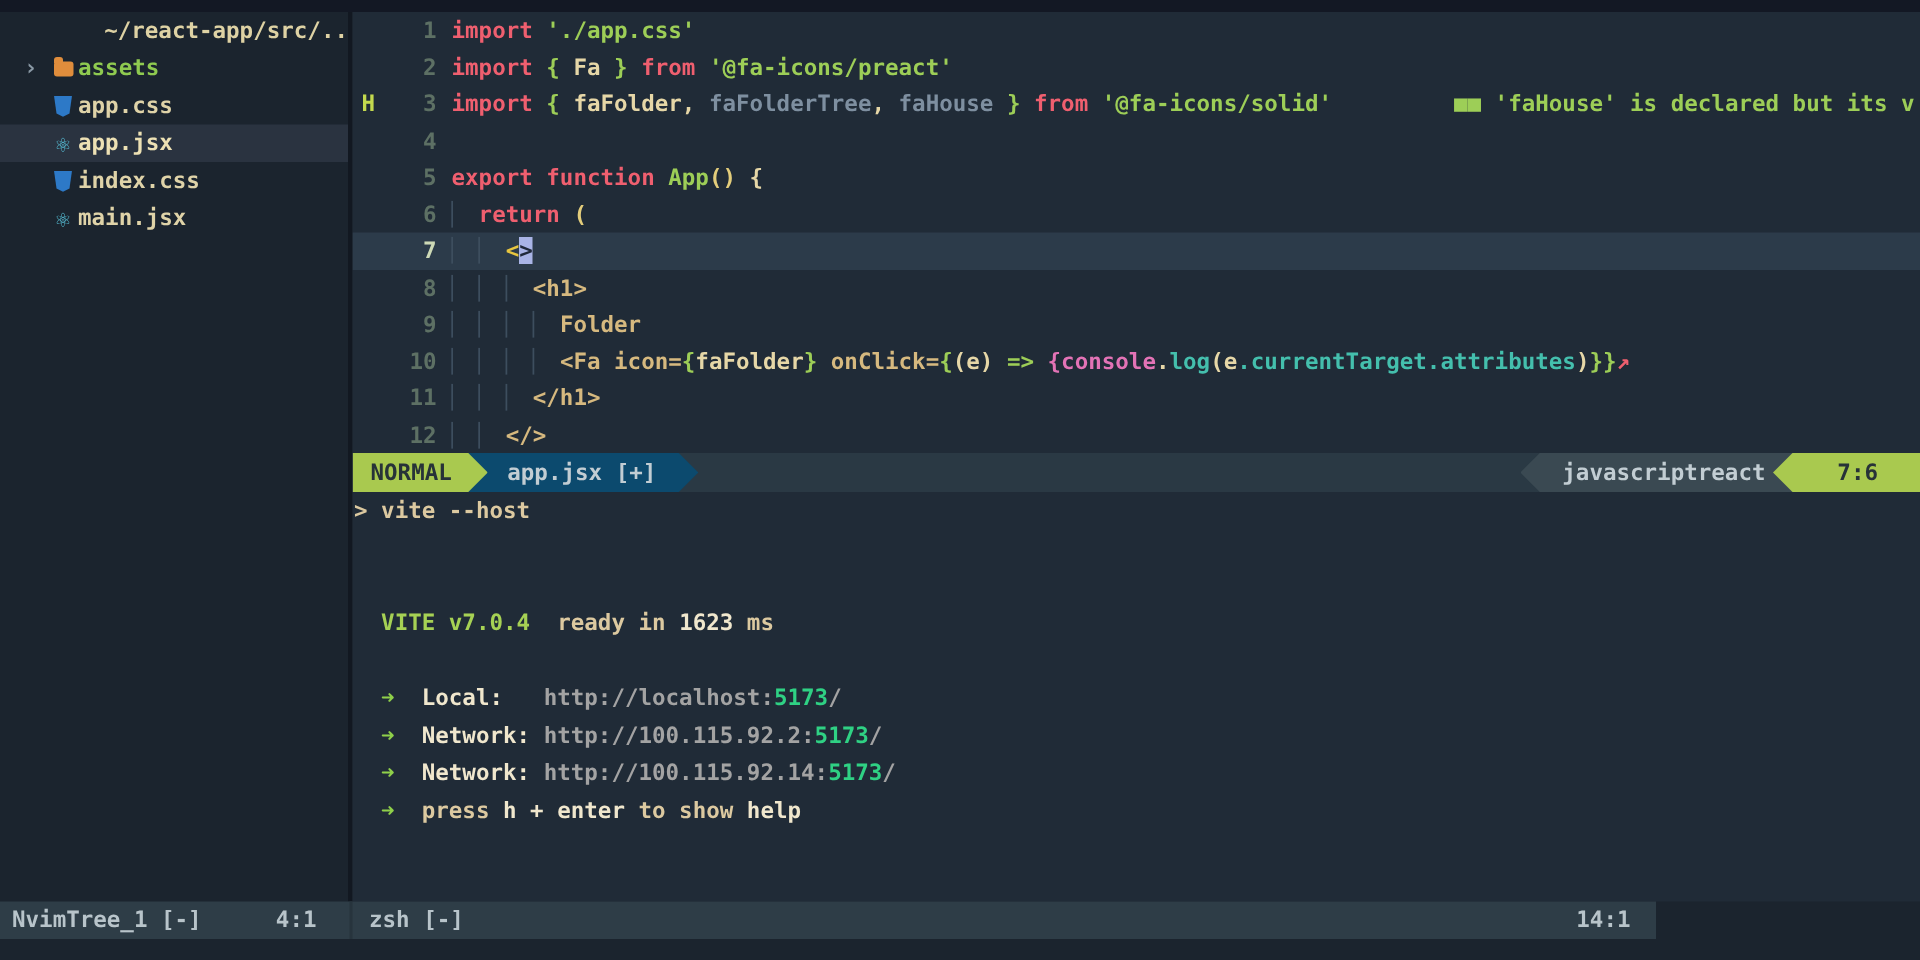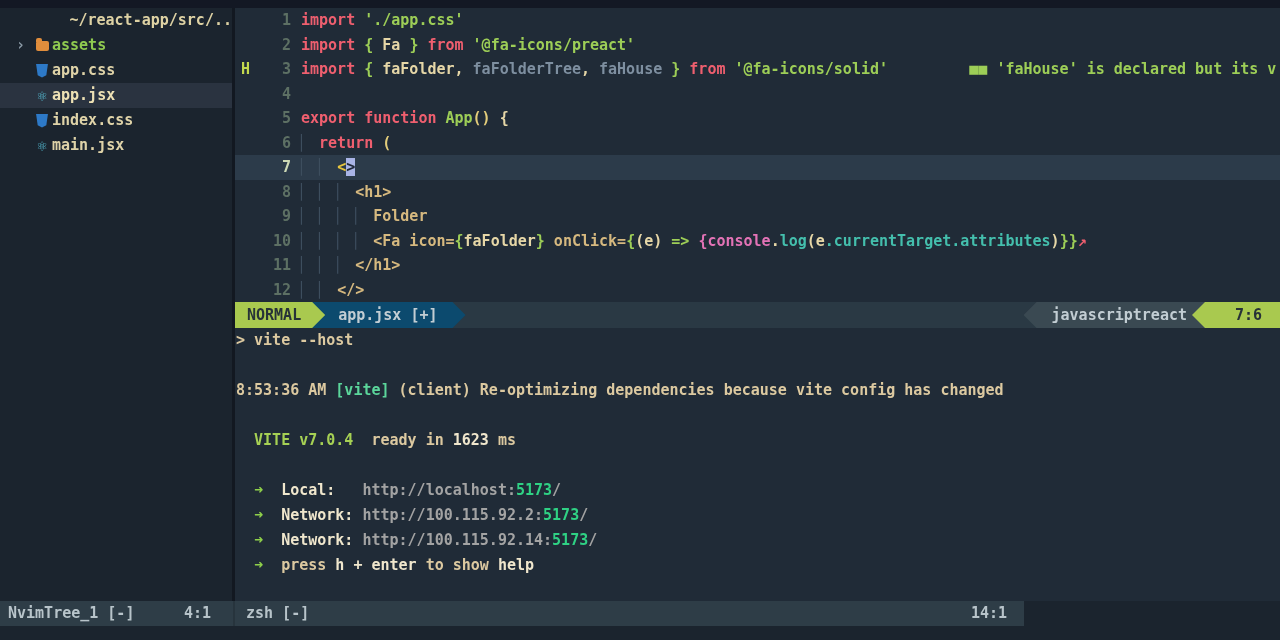--- a/index.html
+++ b/index.html
@@ -51,34 +51,34 @@
   
   #statusline{position:absolute;left:235px;top:302px;width:1045px;height:26px;background:#2a3944;display:flex;}
   .sl-seg{height:26px;line-height:26px;white-space:pre;}
   #sl-mode{background:#a9c94f;color:#273238;padding:0 24px 0 12px;margin-right:-13px;position:relative;z-index:3;
     clip-path:polygon(0 0,calc(100% - 13px) 0,100% 50%,calc(100% - 13px) 100%,0 100%);}
   #sl-file{background:#0c4a6e;color:#c2cdd3;padding:0 28px 0 26px;margin-right:-13px;position:relative;z-index:2;
     clip-path:polygon(0 0,calc(100% - 13px) 0,100% 50%,calc(100% - 13px) 100%,0 100%);}
   #sl-fill{flex:1;}
   #sl-ft{background:#3a4952;color:#c2cdd3;padding:0 18px 0 28px;margin-left:-13px;position:relative;z-index:2;
     clip-path:polygon(0 50%,13px 0,100% 0,100% 100%,13px 100%);}
-  #sl-pos{background:#a9c94f;color:#273238;padding:0 18px 0 34px;margin-left:-13px;position:relative;z-index:3;min-width:36px;text-align:right;
+  #sl-pos{background:#a9c94f;color:#273238;padding:0 28px 0 34px;margin-left:-13px;position:relative;z-index:3;min-width:36px;text-align:right;
     clip-path:polygon(0 50%,13px 0,100% 0,100% 100%,13px 100%);}
   
   #terminal{position:absolute;left:235px;top:328px;width:1045px;height:273px;background:#202b37;overflow:hidden;}
   .tl{height:25px;line-height:25px;white-space:pre;padding-left:1px;color:#dcc9a0;overflow:hidden;}
   .tk-tn{color:#dcc9a0;}
   .tk-vg{color:#5bd69b;}
   .tk-lg{color:#a6d154;}
   .tk-wb{color:#f0e7cd;}
   .tk-ug{color:#a3a3a3;}
   .tk-ub{color:#2fd184;}
   .tk-ar{color:#8fd04a;}
   
-  #bottombar{position:absolute;left:0;top:601px;width:1024px;height:25px;background:#2e3d47;display:flex;color:#b8c4ca;line-height:25px;white-space:pre;}
+  #bottombar{position:absolute;left:0;top:601px;width:1104px;height:25px;background:#2e3d47;display:flex;color:#b8c4ca;line-height:25px;white-space:pre;}
   #bb-tree{width:235px;flex:none;display:flex;border-right:2px solid #27343d;box-sizing:border-box;}
   #bb-tree .bb-l{padding-left:8px;}
   #bb-tree .bb-sp{flex:1;}
   #bb-tree .bb-r{padding-right:22px;}
   #bb-term{flex:1;display:flex;}
   #bb-term .bb-l{padding-left:11px;}
   #bb-term .bb-sp{flex:1;}
   #bb-term .bb-r{padding-right:17px;}
   #cmdline{position:absolute;left:0;top:626px;width:1280px;height:14px;background:#1b242e;}
 </style>
@@ -121,21 +121,20 @@
   <div class="sl-seg" id="sl-file">app.jsx [+]</div>
   <div class="sl-seg" id="sl-fill"></div>
   <div class="sl-seg" id="sl-ft">javascriptreact</div>
   <div class="sl-seg" id="sl-pos">7:6</div>
 </div>
 
 <section id="terminal">
   <div id="term-lines">
       <div class="tl"><span class="tk-tn">&gt; vite --host</span></div>
       <div class="tl"></div>
-      <div class="tl"><span class="tk-tn">8:53:36 AM </span><span class="tk-vg">[vite]</span><span class="tk-tn"> (client) Re-optimizing dependencies because vite config has changed</span></div>
       <div class="tl"></div>
       <div class="tl"><span class="tk-lg">  VITE v7.0.4</span><span class="tk-tn">  ready in </span><span class="tk-wb">1623</span><span class="tk-tn"> ms</span></div>
       <div class="tl"></div>
       <div class="tl"><span class="tk-ar">  ➜</span><span class="tk-wb">  Local:</span><span class="tk-ug">   http://localhost:</span><span class="tk-ub">5173</span><span class="tk-ug">/</span></div>
       <div class="tl"><span class="tk-ar">  ➜</span><span class="tk-wb">  Network:</span><span class="tk-ug"> http://100.115.92.2:</span><span class="tk-ub">5173</span><span class="tk-ug">/</span></div>
       <div class="tl"><span class="tk-ar">  ➜</span><span class="tk-wb">  Network:</span><span class="tk-ug"> http://100.115.92.14:</span><span class="tk-ub">5173</span><span class="tk-ug">/</span></div>
       <div class="tl"><span class="tk-ar">  ➜</span><span class="tk-tn">  press </span><span class="tk-wb">h + enter</span><span class="tk-tn"> to show </span><span class="tk-wb">help</span></div>
     </div>
 </section>
 

